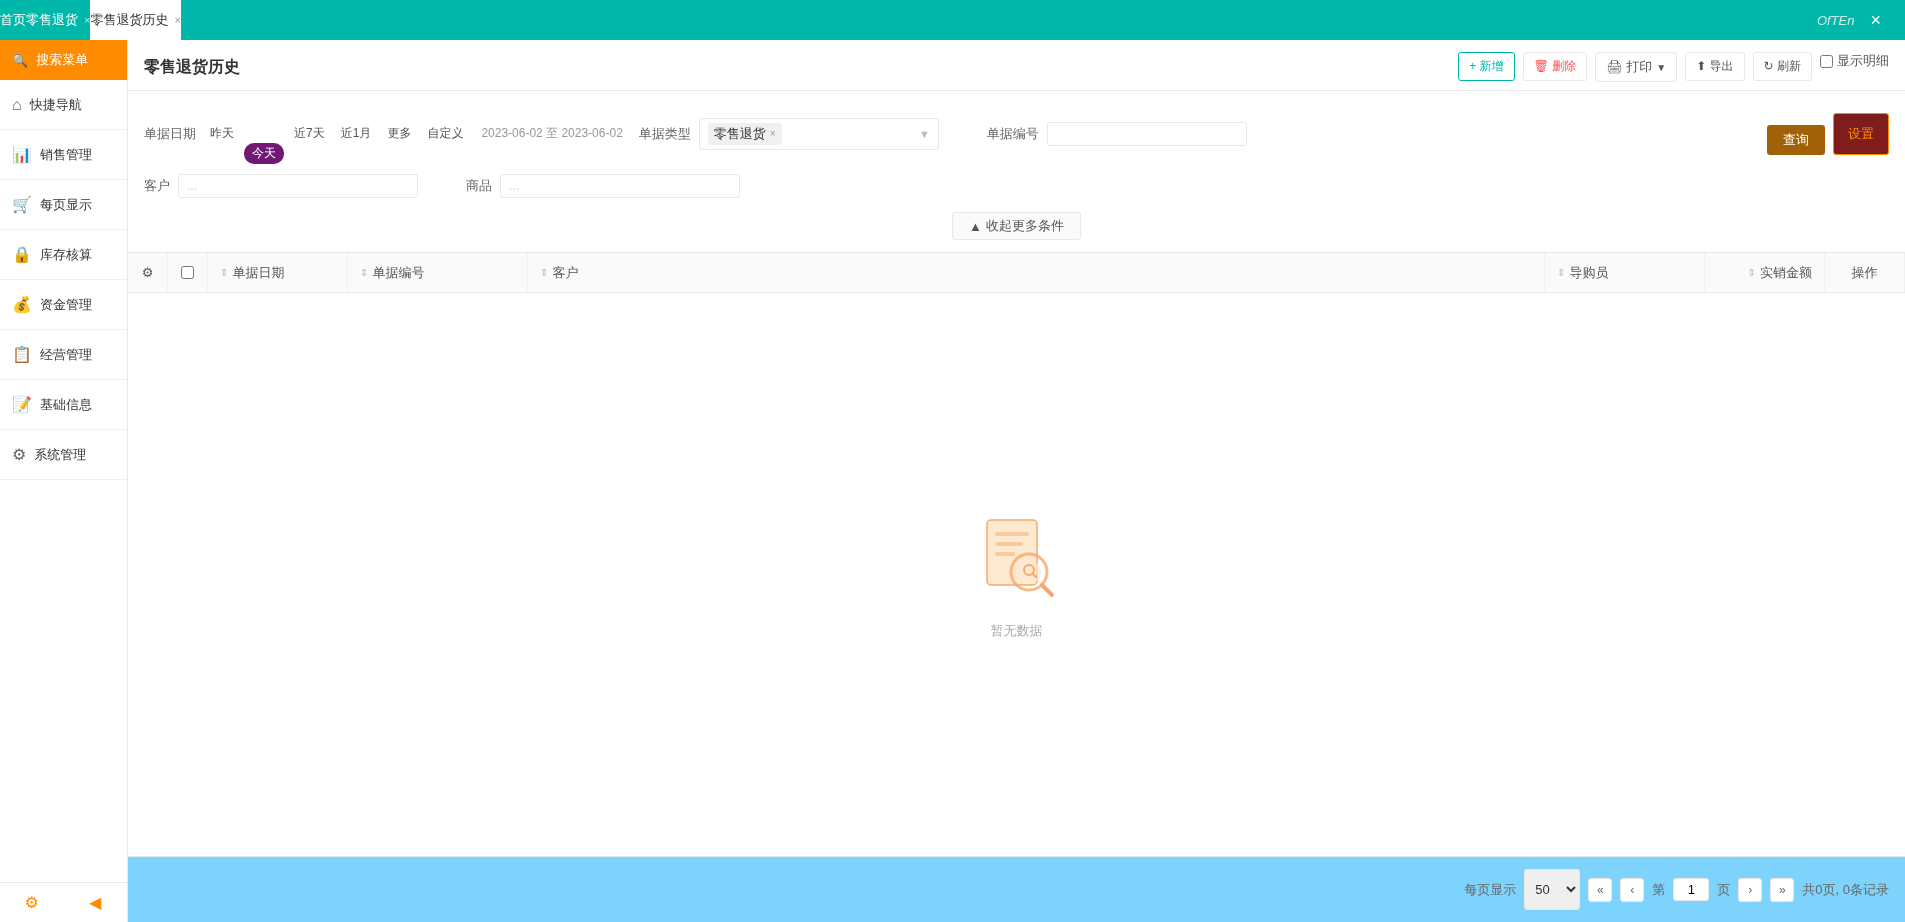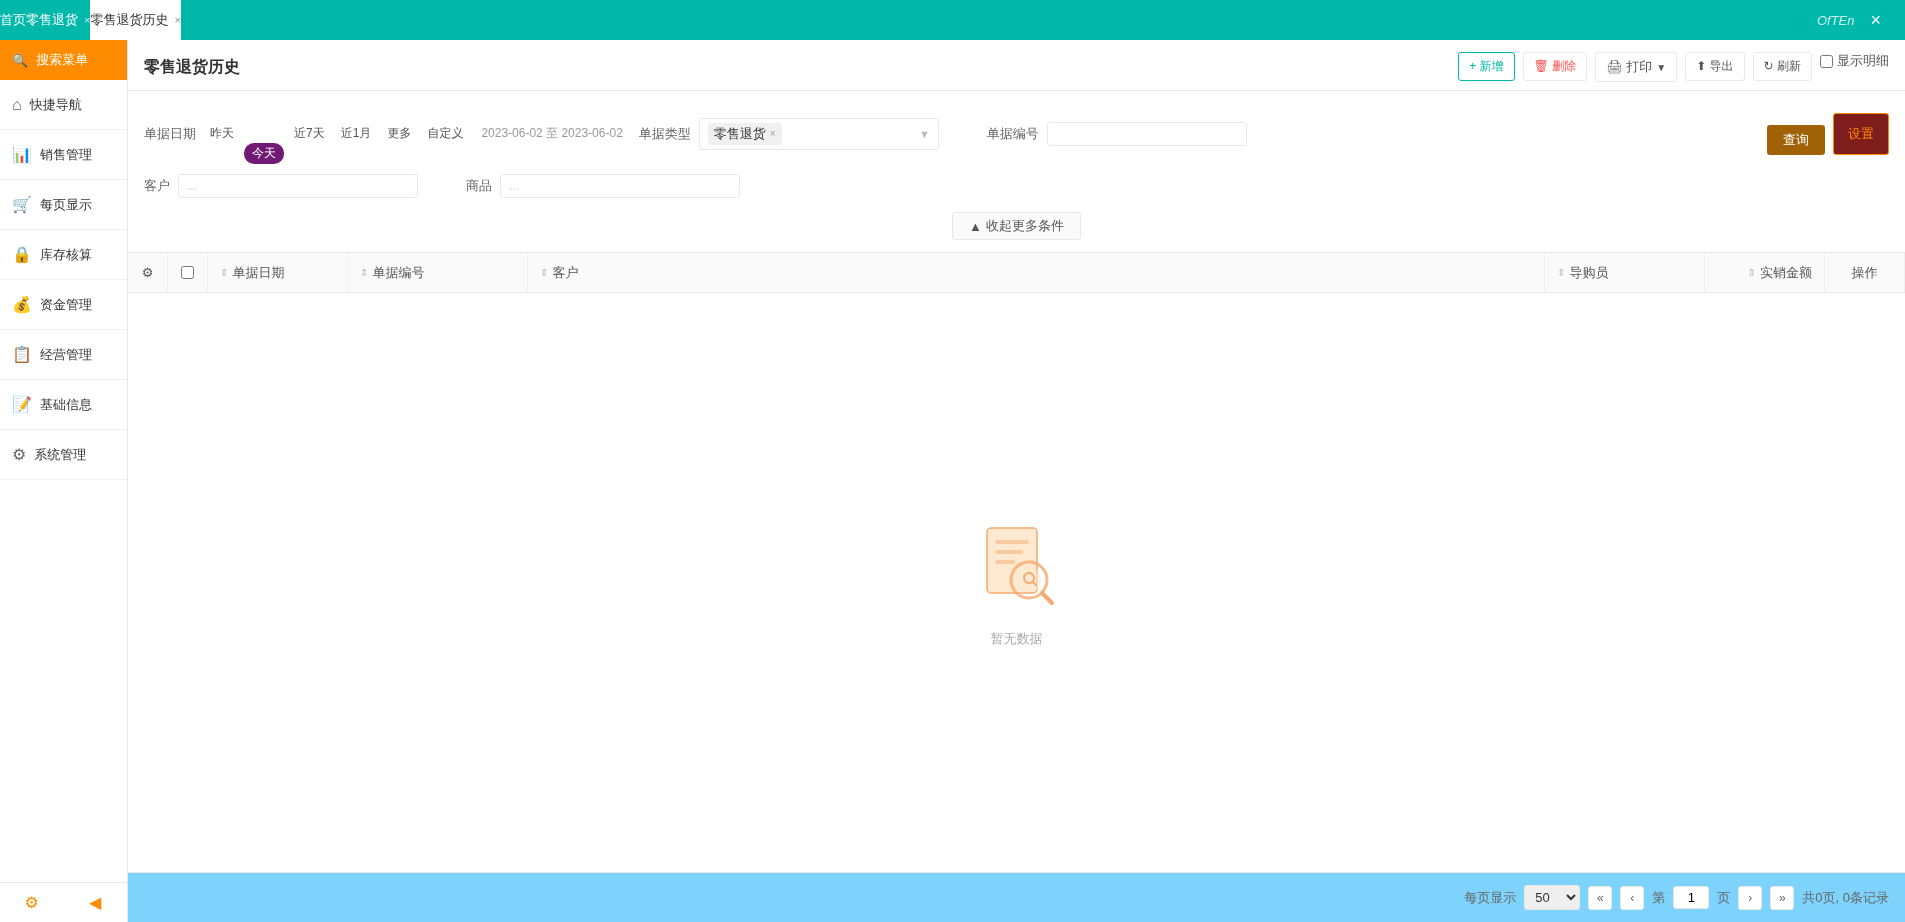--- a/index.html
+++ b/index.html
@@ -325,21 +325,21 @@
       padding: 12px 16px;
       border-top: 1px solid #e8e8e8;
       gap: 8px;
       background: #7dd3fc;
       flex-shrink: 0;
     }
     .pagination-label { color: #666; font-size: 13px; }
     .page-size-select {
       border: 1px solid #e8e8e8;
       border-radius: 3px;
-      padding: 3px 6px;
+      padding: 11px 6px;
       font-size: 13px;
       color: #333;
     }
     .page-nav-btn {
       width: 24px;
       height: 24px;
       border: 1px solid #e8e8e8;
       border-radius: 3px;
       display: flex;
       align-items: center;

